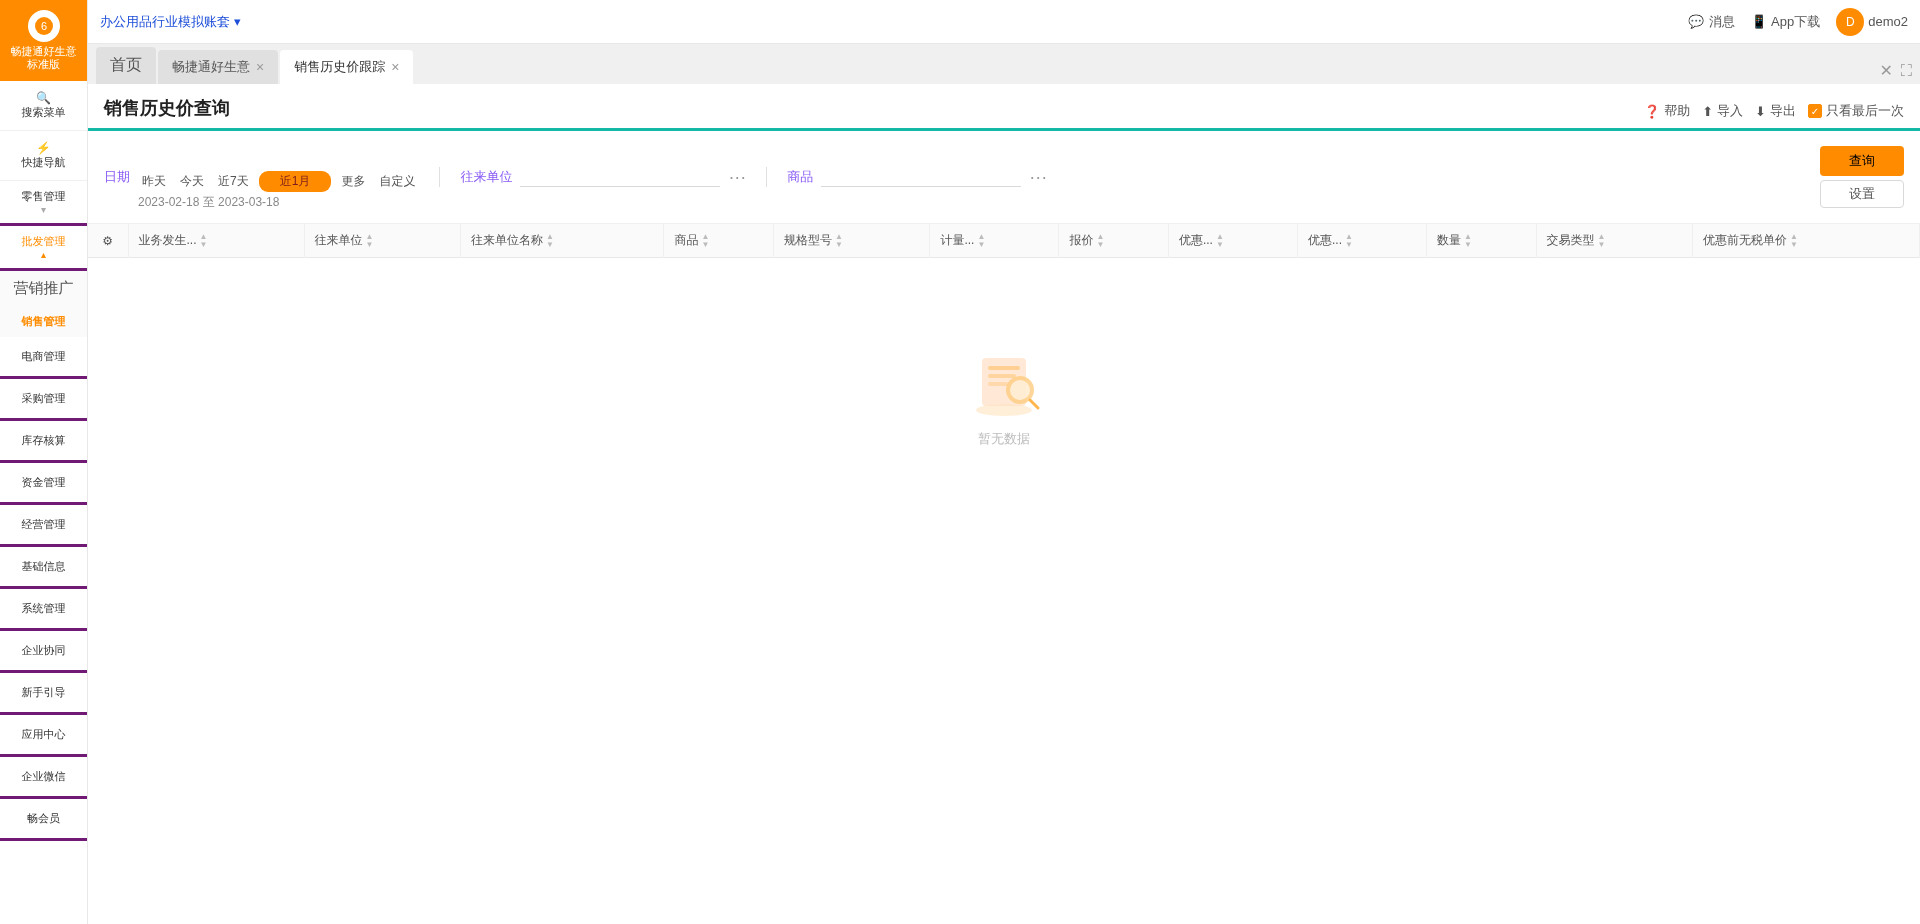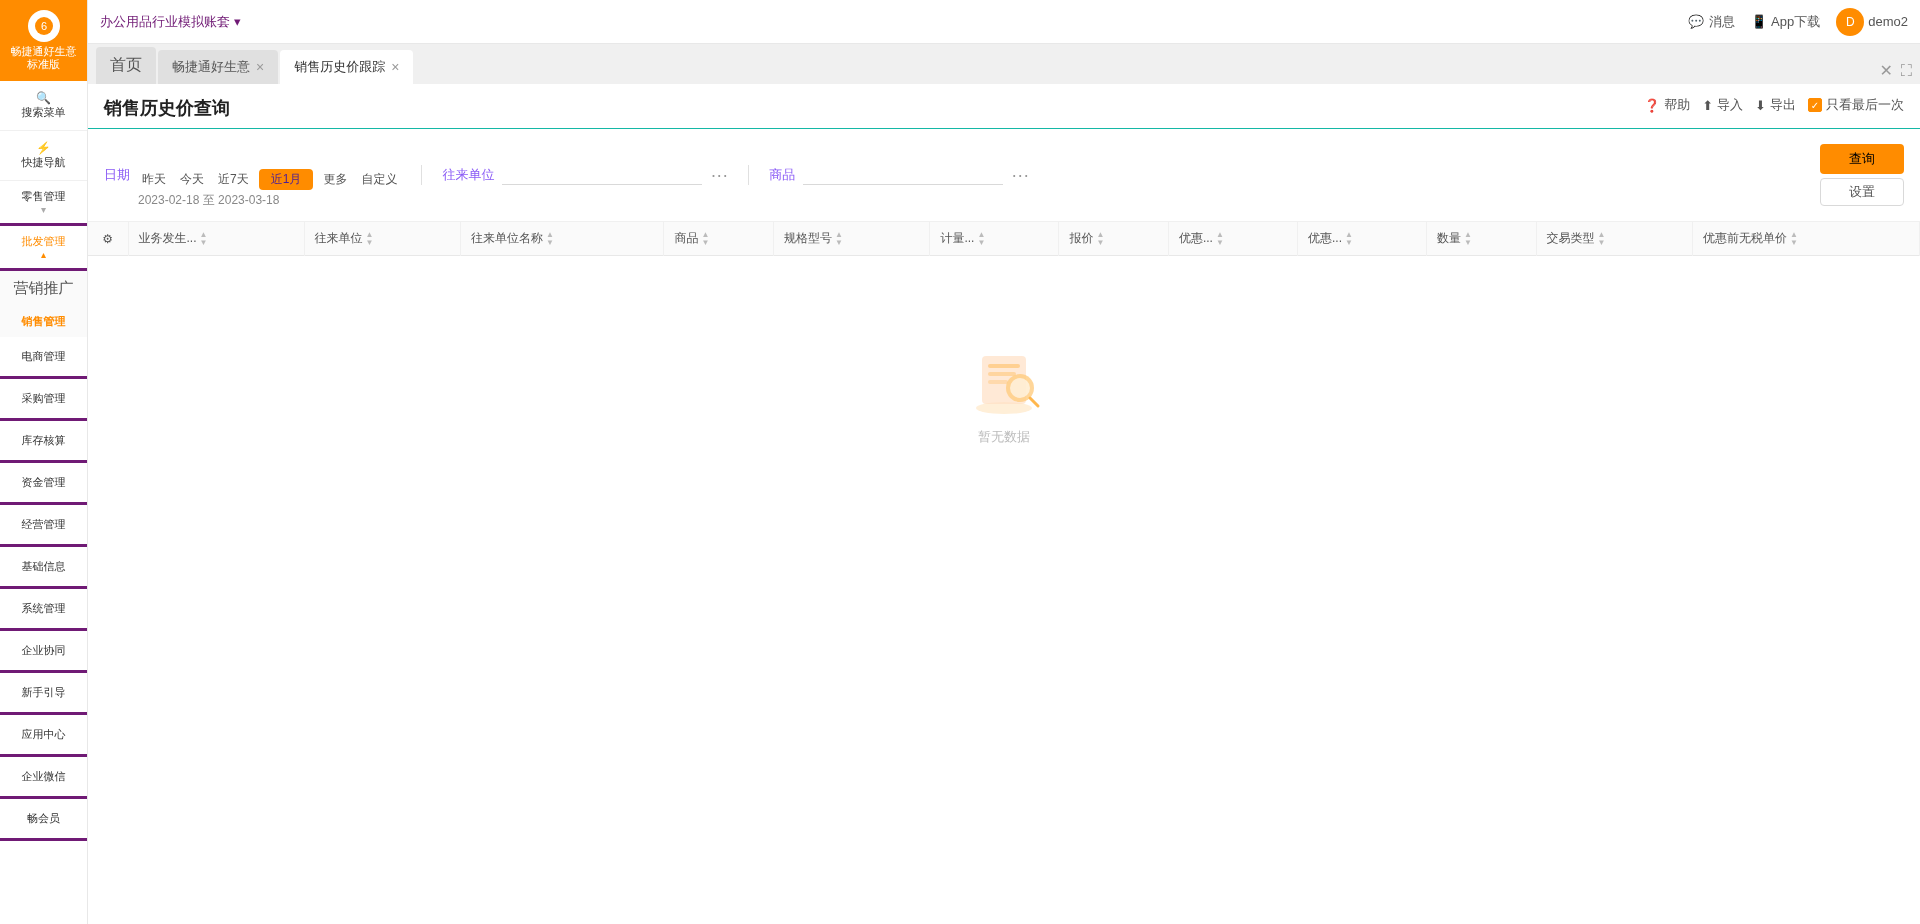--- a/index.html
+++ b/index.html
@@ -103,21 +103,21 @@
       align-items: center;
       gap: 8px;
       font-size: 13px;
       color: #333;
     }
     .topbar-dropdown {
       display: flex;
       align-items: center;
       gap: 4px;
       cursor: pointer;
-      color: #701a75;
+      color: #1d4ed8;
     }
     .topbar-right {
       display: flex;
       align-items: center;
       gap: 16px;
       font-size: 13px;
       color: #555;
     }
     .topbar-right-item {
       display: flex;
@@ -195,23 +195,23 @@
       flex: 1;
       background: #fff;
       overflow: hidden;
       display: flex;
       flex-direction: column;
     }
 
     
     .page-header {
       padding: 12px 16px 8px;
-      border-bottom: 1px solid #14b8a6;
-      display: flex;
-      align-items: flex-start;
+      border-bottom: 3px solid #14b8a6;
+      display: flex;
+      align-items: flex-end;
       justify-content: space-between;
     }
     .page-title {
       font-size: 18px;
       font-weight: bold;
       color: #222;
     }
     .page-actions {
       display: flex;
       align-items: center;
@@ -272,23 +272,23 @@
       margin-top: 28px;
     }
     .date-opt {
       font-size: 12px;
       color: #555;
       cursor: pointer;
       padding: 2px 4px;
     }
     .date-opt.active {
       background: #ff8c00;
-      color: #4c1d95;
-      border-radius: 4px;
-      padding: 2px 12px;
+      color: #7f1d1d;
+      border-radius: 9px;
+      padding: 2px 21px;
     }
     .date-range {
       font-size: 12px;
       color: #888;
       margin-top: 2px;
     }
     .filter-input {
       border: none;
       border-bottom: 1px solid #d9d9d9;
       outline: none;

